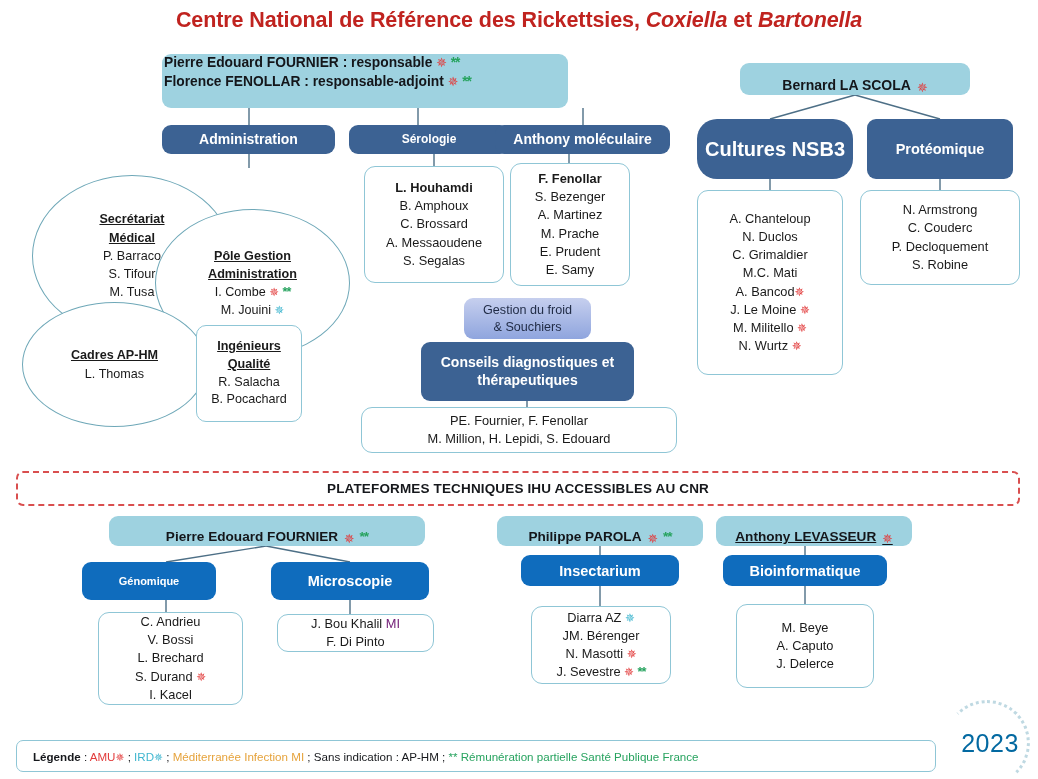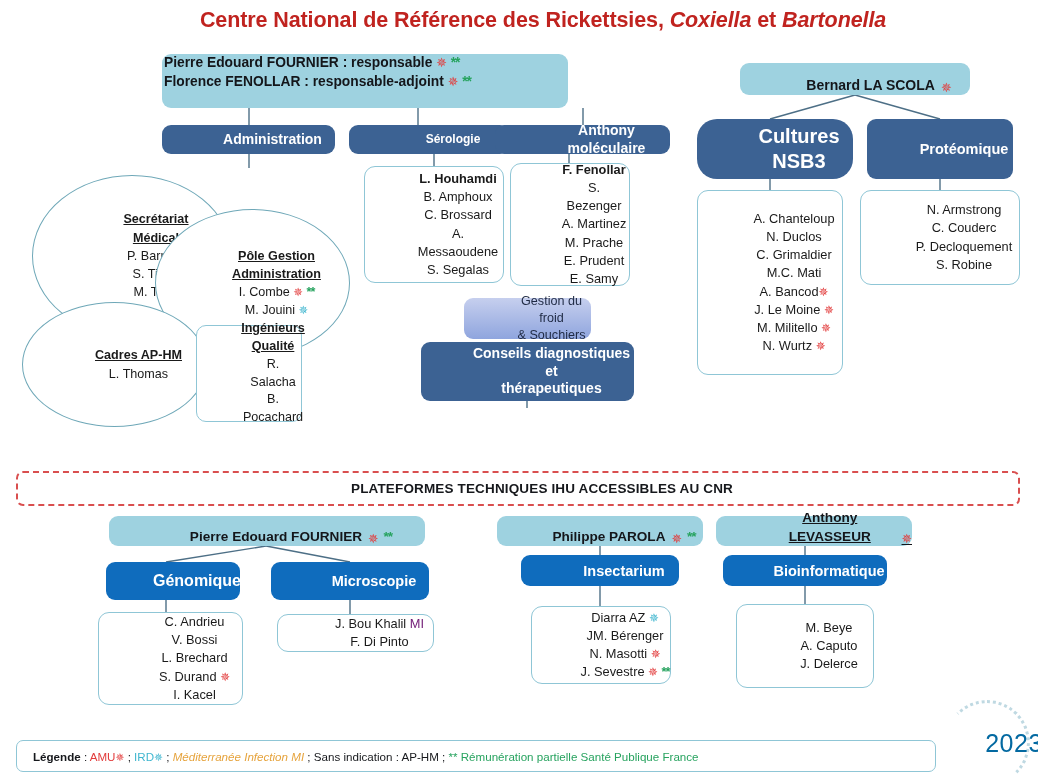--- a/index.html
+++ b/index.html
@@ -3,21 +3,21 @@
 <meta charset="utf-8">
 <title>CNR Rickettsies Organigramme</title>
 <style>
   html,body{margin:0;padding:0;background:#ffffff;}
   body{
     font-family:"Liberation Sans","DejaVu Sans",sans-serif;
     width:1038px;height:779px;position:relative;overflow:hidden;
     color:#1a1a1a;
   }
   .stage{position:relative;width:1038px;height:779px;}
-  .abs{position:absolute;box-sizing:border-box;padding-left:48px;}
+  .abs{position:absolute;box-sizing:border-box;}
 
   
   .title{
     top:8px;left:0;width:1038px;text-align:center;
     font-size:21.5px;font-weight:bold;color:#c0231f;letter-spacing:-.1px;
   }
   .title .ital{font-style:italic;}
 
   
   .pill-light{
@@ -81,21 +81,21 @@
 
   
   .legend{
     border:1.2px solid #8fc6d6;border-radius:7px;background:#ffffff;
     display:flex;align-items:center;padding-left:16px;
     font-size:11.6px;color:#16181c;
   }
   .legend b{font-weight:bold;}
   .lg-amu{color:#e23b3b;}
   .lg-ird{color:#3fb6cf;}
-  .lg-mi{color:#e6a33c;font-style:italic;}
+  .lg-mi{color:#e6a33c;}
   .lg-star{color:#27a35f;}
 
   
   .year{
     color:#0369a1;font-size:25px;letter-spacing:.5px;
     display:flex;align-items:center;justify-content:center;
   }
   .yearring{
     border:3px dotted #bfd9e2;border-radius:50%;
     border-left-color:transparent;border-bottom-color:transparent;
@@ -252,32 +252,36 @@
   <div class="abs pill-grad" style="left:464px;top:298px;width:127px;height:41px;font-size:12.6px;flex-direction:column;">
     <div>Gestion du froid</div>
     <div>&amp; Souchiers</div>
   </div>
 
   <div class="abs pill-dark" style="left:421px;top:342px;width:213px;height:59px;font-size:14px;flex-direction:column;">
     <div>Conseils diagnostiques et</div>
     <div>thérapeutiques</div>
   </div>
 
+  <div class="abs card" style="left:361px;top:407px;width:316px;height:46px;font-size:12.8px;">
+    <div>PE. Fournier, F. Fenollar</div>
+    <div>M. Million, H. Lepidi, S. Edouard</div>
+  </div>
 
   <div class="abs banner" style="left:16px;top:471px;width:1004px;height:35px;">
     <span>PLATEFORMES TECHNIQUES IHU ACCESSIBLES AU CNR</span>
   </div>
 
   <div class="abs pill-light" style="left:109px;top:516px;width:316px;height:30px;font-size:13.6px;">
     <span>Pierre Edouard FOURNIER</span>
     <span class="gear gear-amu" style="margin-left:6px;">✵</span>
     <span class="stars" style="margin-left:5px;">**</span>
   </div>
 
-  <div class="abs pill-bright" style="left:106px;top:562px;width:134px;height:38px;font-size:16px;">
+  <div class="abs pill-bright" style="left:82px;top:562px;width:134px;height:38px;font-size:11px;">
     <span>Génomique</span>
   </div>
   <div class="abs pill-bright" style="left:271px;top:562px;width:158px;height:38px;font-size:14.5px;">
     <span>Microscopie</span>
   </div>
 
   <div class="abs card" style="left:98px;top:612px;width:145px;height:93px;font-size:12.8px;">
     <div>C. Andrieu</div>
     <div>V. Bossi</div>
     <div>L. Brechard</div>

